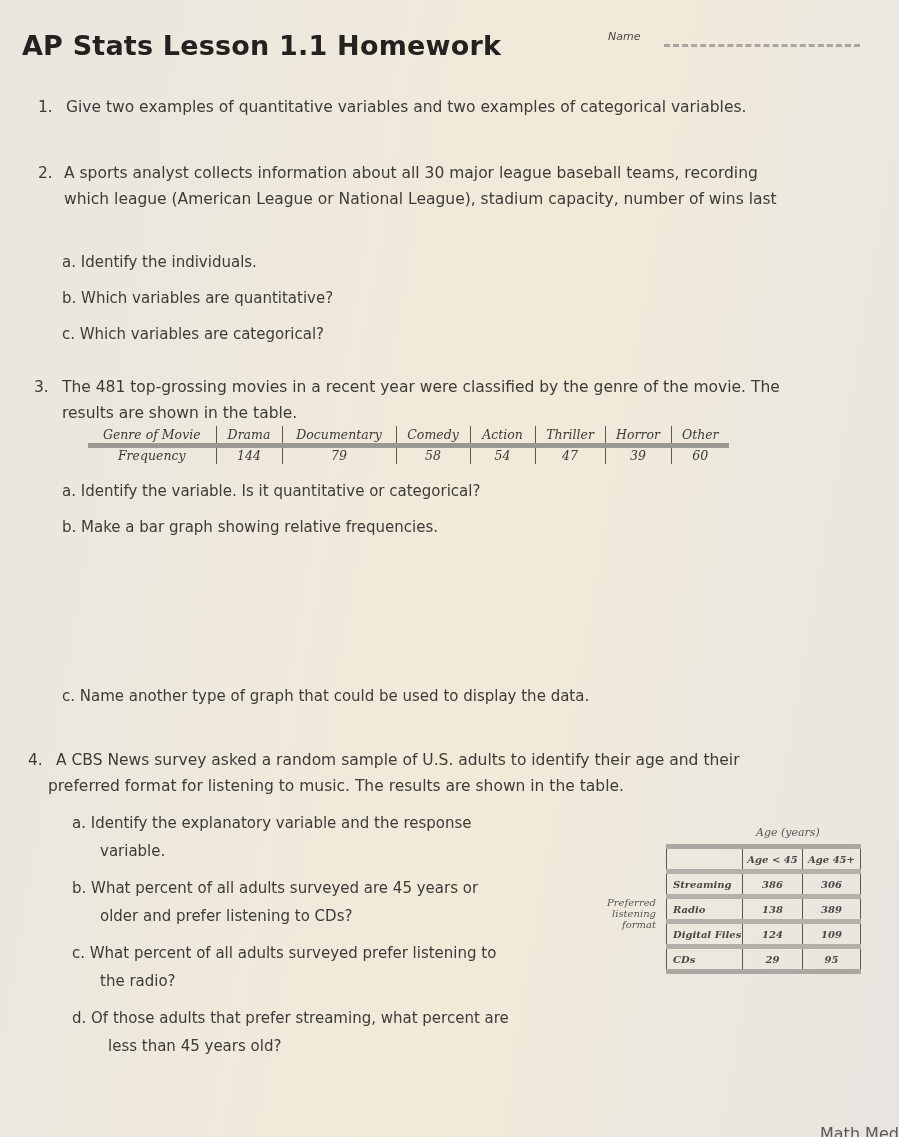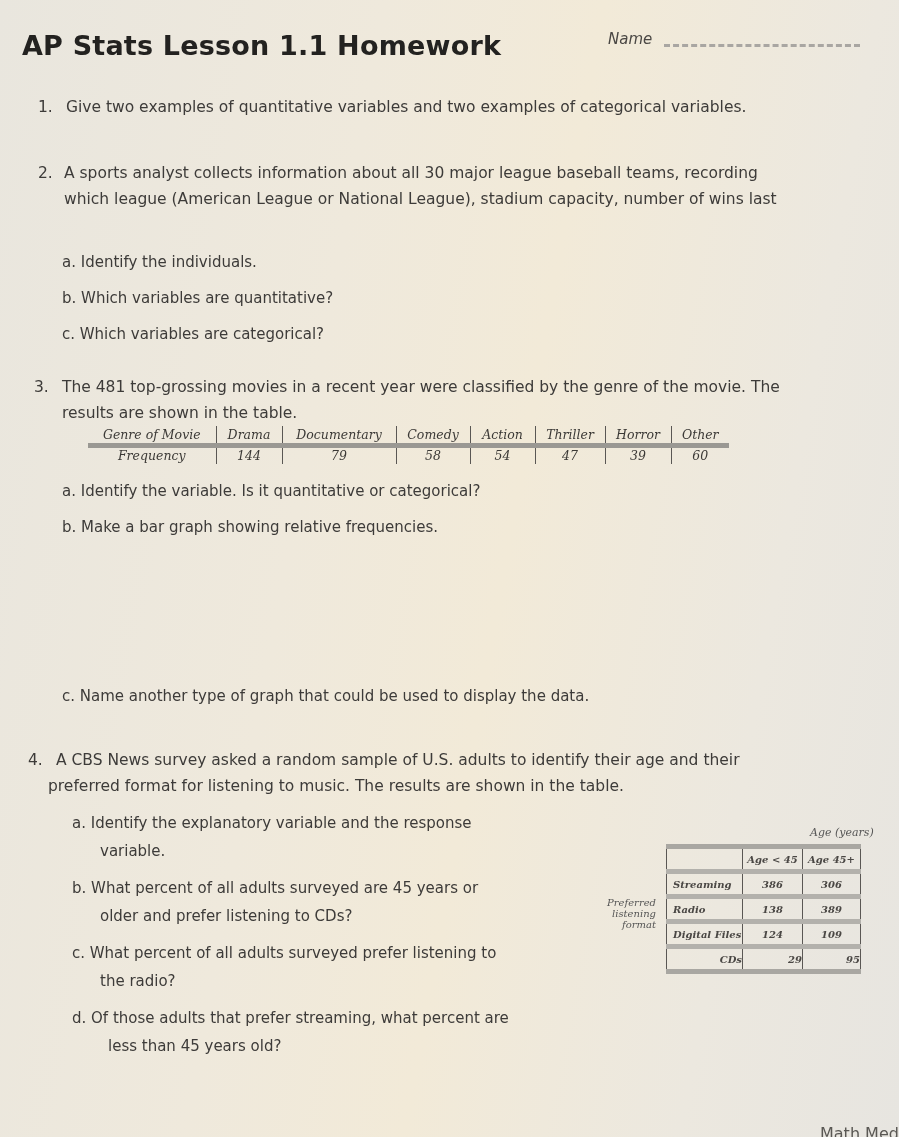--- a/index.html
+++ b/index.html
@@ -10,21 +10,21 @@
       color: #3a3836;
       position: relative;
     }
     .page { position: absolute; inset: 0; }
     .abs { position: absolute; white-space: nowrap; }
     .title {
       left: 22px; top: 30px;
       font-size: 27px; font-weight: bold; color: #232220; letter-spacing: 0.2px;
     }
     .name-label {
-      left: 608px; top: 30px; font-size: 15px; color: #4a4744; font-style: italic;
+      left: 608px; top: 30px; font-size: 11px; color: #4a4744; font-style: italic;
     }
     .name-line {
       left: 664px; top: 44px; width: 196px; height: 0;
       border-bottom: 3px dashed #a9a6a2;
     }
     .q { font-size: 15.5px; color: #3d3b39; }
     .qnum { font-size: 15.5px; color: #3d3b39; }
     .sub { font-size: 15px; color: #3d3b39; }
 
     
@@ -36,41 +36,41 @@
     }
     .genre-table td, .genre-table th {
       padding: 0 4px; text-align: center; font-weight: normal; height: 19px;
       border-left: 1px solid #5a5754;
     }
     .genre-table th:first-child, .genre-table td:first-child { border-left: none; }
     .genre-table tr.head th { border-bottom: 5px solid #9a9893; }
 
     
     .age-caption {
-      left: 810px; top: 826px;
+      left: 756px; top: 826px;
       font-family: "DejaVu Serif", serif; font-style: italic; font-size: 11px; color: #555;
     }
     .age-side {
       position: absolute; left: 600px; top: 897px; width: 56px;
       font-family: "DejaVu Serif", serif; font-style: italic; font-size: 10px;
       line-height: 11px; color: #555; text-align: right;
     }
     .age-table {
       position: absolute; left: 666px; top: 844px;
       border-collapse: collapse;
       font-family: "DejaVu Serif", serif; font-style: italic; font-size: 10px; color: #4a4744;
       border-left: 1.5px solid #5a5754; border-right: 1.5px solid #5a5754;
       border-top: 5px solid #a9a7a2; border-bottom: 5px solid #a9a7a2;
     }
     .age-table td {
       height: 25px; border-left: 1.5px solid #5a5754; border-bottom: 5px solid #b3b1ac;
       text-align: center;
       font-weight: bold;
     }
-    .age-table tr:last-child td { border-bottom: none; text-align: right; }
+    .age-table tr:last-child td { border-bottom: none; }
     .age-table td:first-child { border-left: none; text-align: left; padding-left: 6px; width: 76px; }
     .age-table td.c1 { width: 60px; }
     .age-table td.c2 { width: 58px; }
     .footer-brand {
       left: 820px; top: 1124px; font-size: 16px; color: #5a5854;
     }
   </style>
 </head>
 <body>
 

